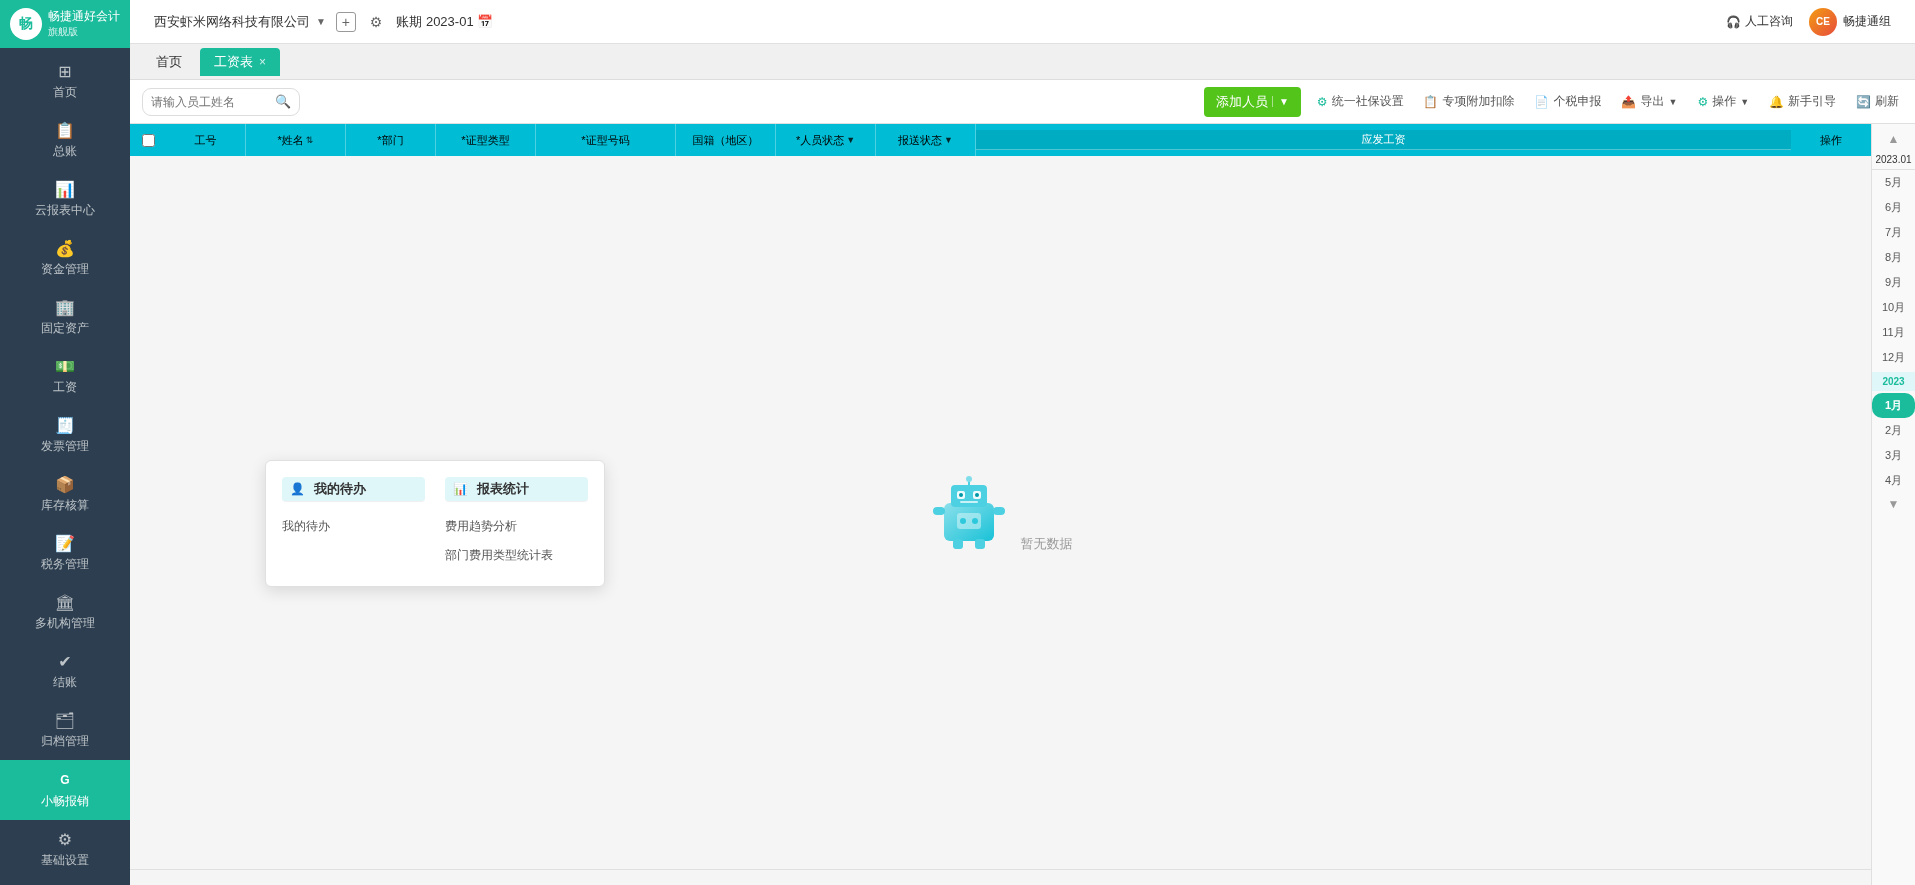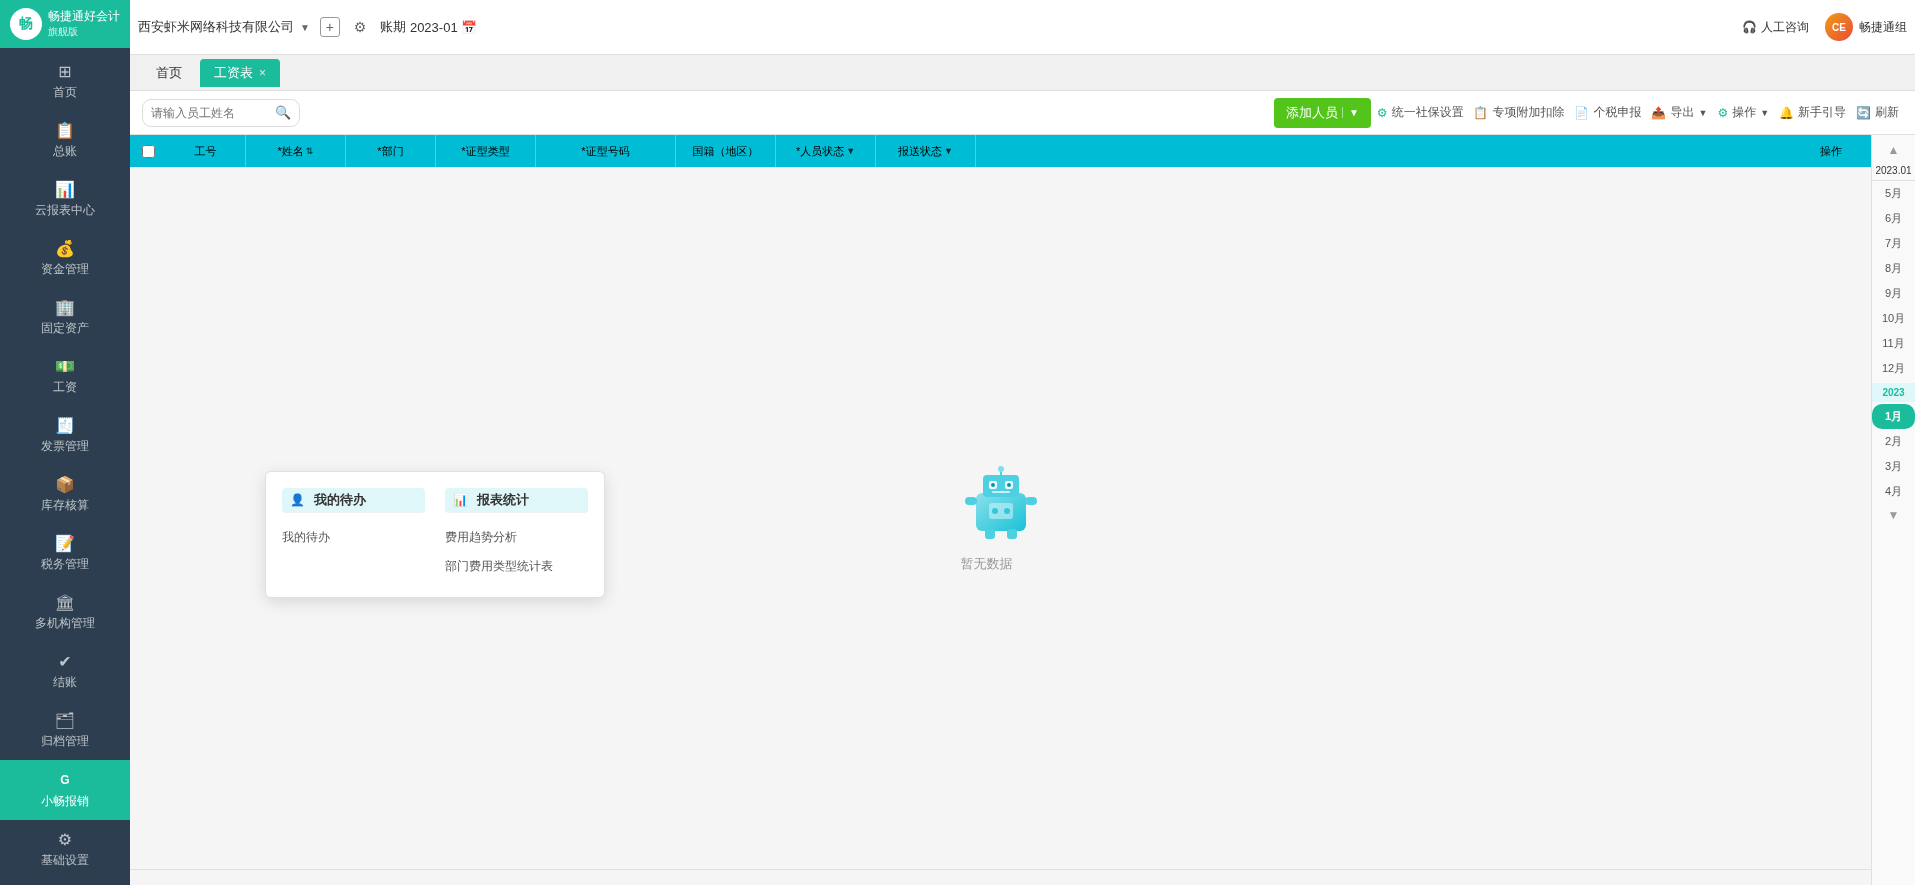--- a/index.html
+++ b/index.html
@@ -67,26 +67,26 @@
     .main {
       flex: 1;
       display: flex;
       flex-direction: column;
       height: 885px;
       overflow: hidden;
     }
 
     
     .topbar {
-      height: 55px;
+      height: 44px;
       background: #fff;
       border-bottom: 1px solid #e0e0e0;
       display: flex;
       align-items: center;
-      padding: 0 8px;
+      padding: 0 24px;
       gap: 10px;
       position: relative;
     }
     .topbar-company {
       display: flex;
       align-items: center;
       gap: 6px;
       font-size: 13px;
       color: #333;
       cursor: pointer;
@@ -170,21 +170,21 @@
       padding: 0 8px; height: 28px; background: #fff;
       gap: 4px;
     }
     .toolbar-search input {
       border: none; outline: none; font-size: 12px; color: #333; width: 120px;
       background: transparent;
     }
     .toolbar-search-icon { color: #999; font-size: 13px; }
     .toolbar-right {
       margin-left: auto;
-      display: flex; align-items: center; gap: 2px;
+      display: flex; align-items: center; gap: 12px;
     }
     .btn-add-person {
       background: #52c41a; color: #fff;
       border: none; border-radius: 4px;
       padding: 0 12px; height: 30px;
       font-size: 13px; cursor: pointer;
       display: flex; align-items: center; gap: 4px;
     }
     .btn-add-person-arrow {
       border-left: 1px solid rgba(255,255,255,0.5);
@@ -216,21 +216,21 @@
 
     
     .table-body {
       flex: 1;
       display: flex;
       flex-direction: column;
       align-items: center;
       justify-content: center;
     }
     .empty-state {
-      display: flex; flex-direction: column; align-items: flex-start; gap: 12px;
+      display: flex; flex-direction: row; align-items: flex-end; gap: 12px;
     }
     .empty-text { font-size: 13px; color: #999; }
 
     
     .content-area {
       flex: 1;
       display: flex;
       flex-direction: column;
       overflow: hidden;
       position: relative;
@@ -543,20 +543,21 @@
             <div class="th-cell col-status">
               <span>*人员状态</span>
               <span class="th-filter">▼</span>
             </div>
             <div class="th-cell col-report">
               <span>报送状态</span>
               <span class="th-filter">▼</span>
             </div>
 
             <div style="display:flex; flex-direction:column; flex:1;">
+              <div style="background:#00acc1; color:#fff; text-align:center; font-size:11px; padding:2px 0; border-bottom:1px solid rgba(255,255,255,0.3);">应发工资</div>
             </div>
             <div class="th-cell col-action">
               <span>操作</span>
             </div>
           </div>
         </div>
 
         <div class="table-body">
           <div class="empty-state">
 

